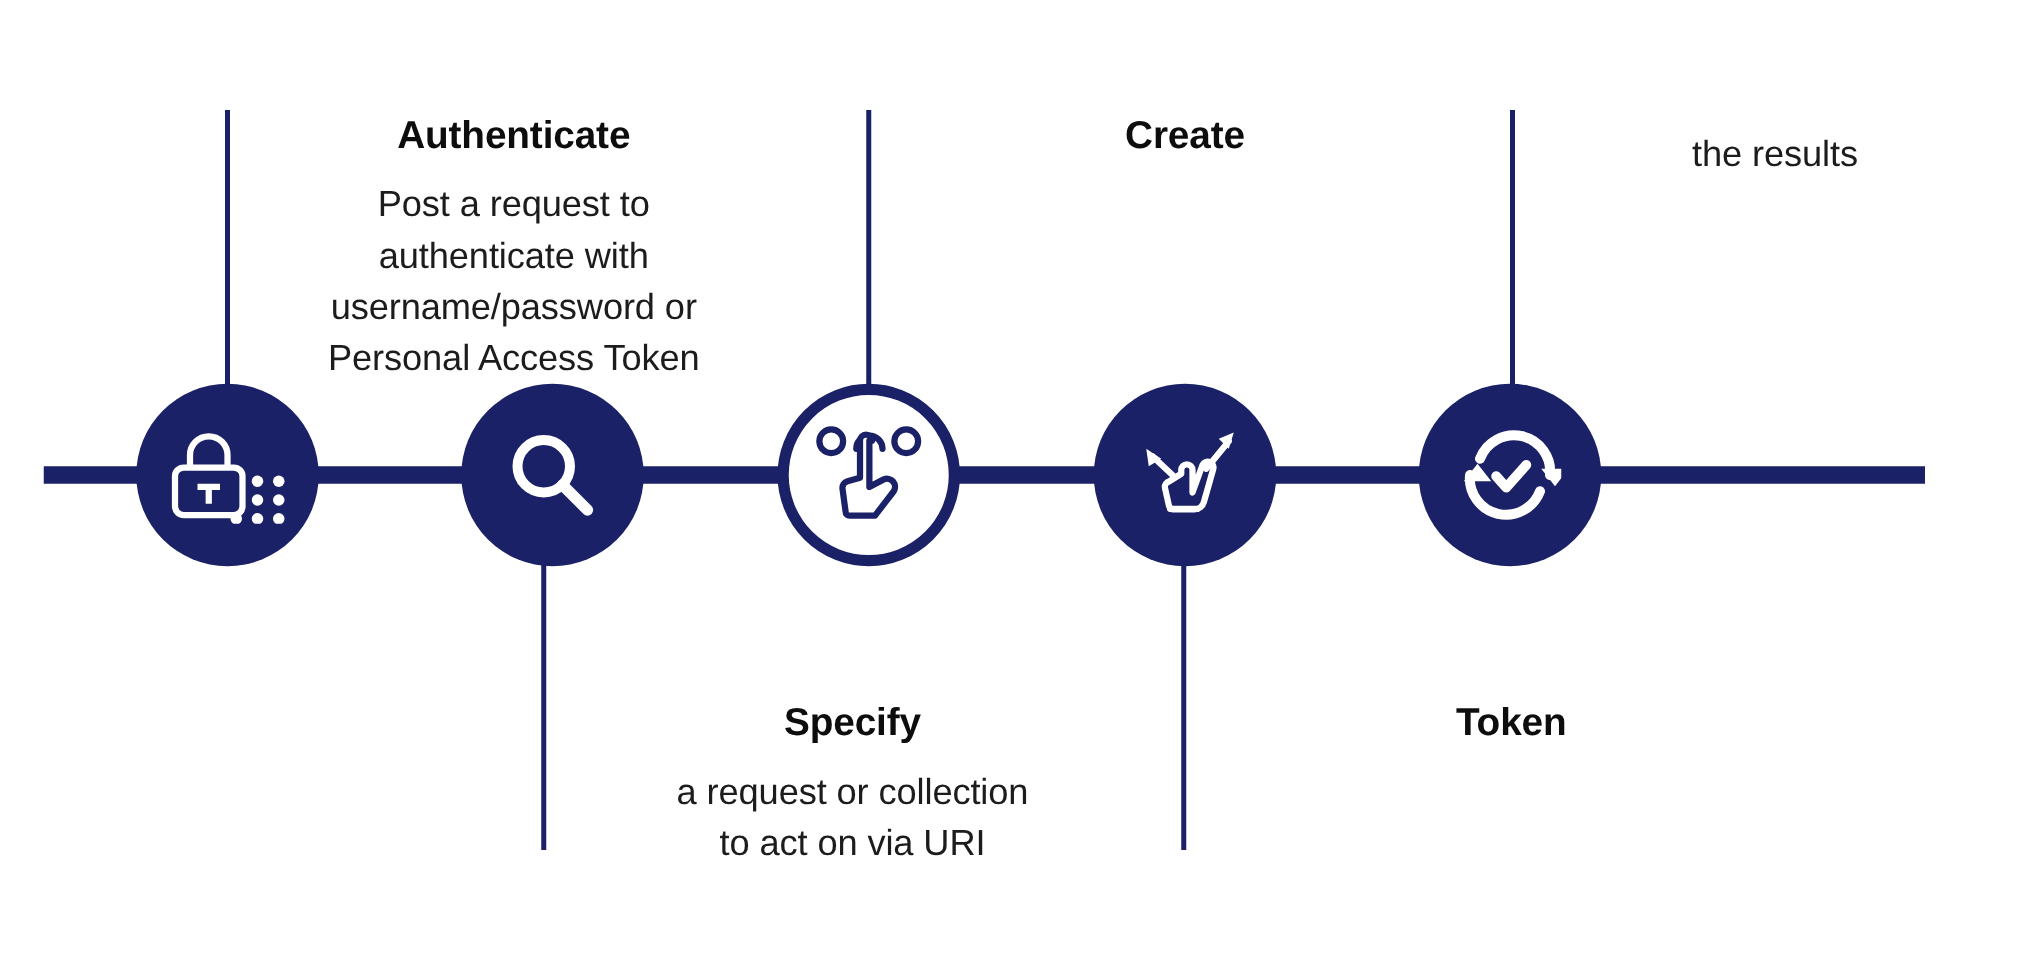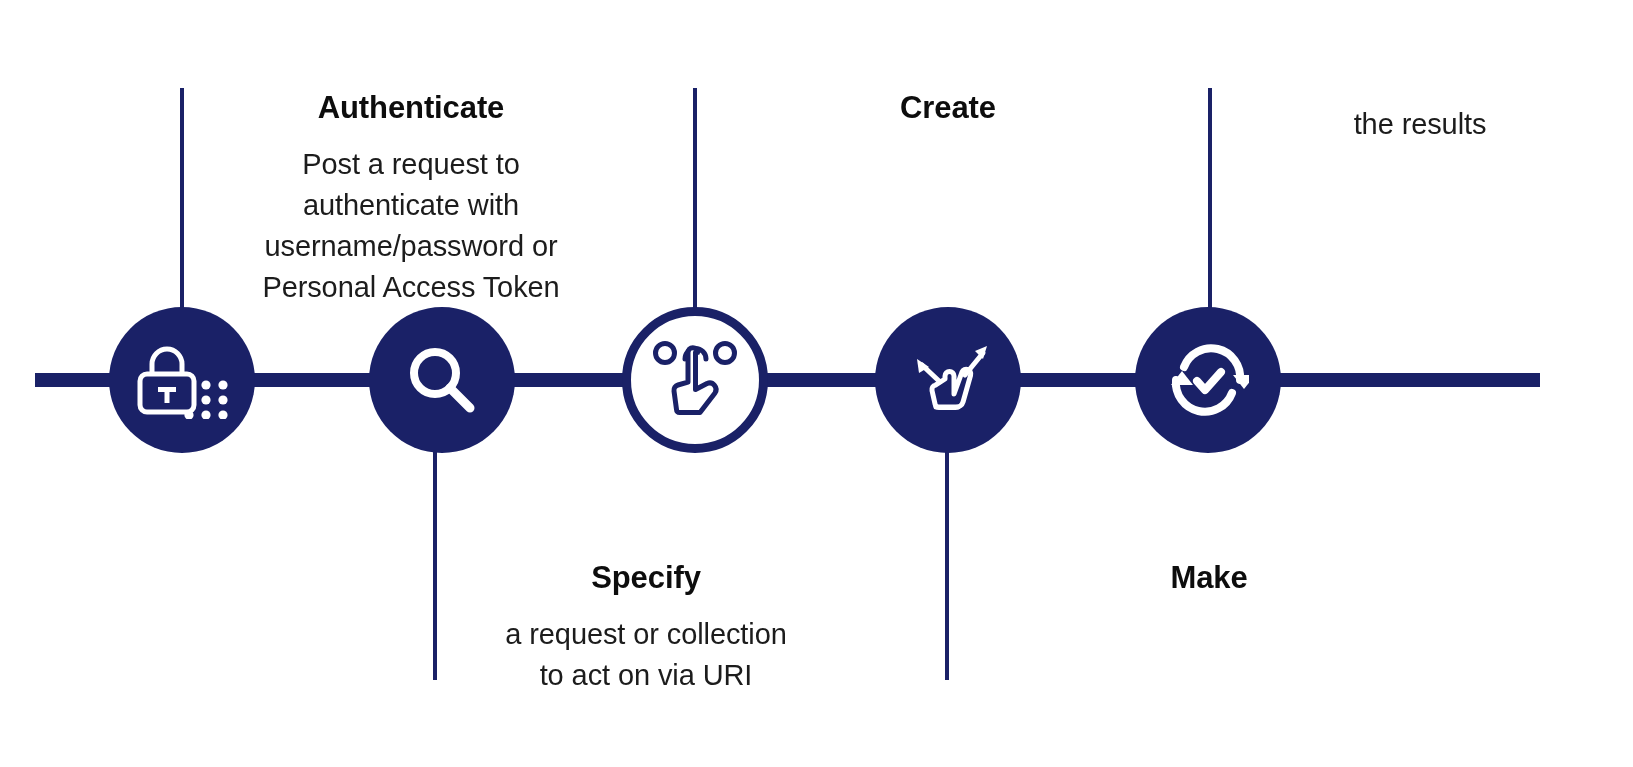--- a/index.html
+++ b/index.html
@@ -191,23 +191,23 @@
   </div>
 
   <div class="label" style="left:723px; top:88px; width:450px;">
     <p class="title">Create</p>
   </div>
 
   <div class="label" style="left:1240px; top:88px; width:360px;">
     <p class="body">the results</p>
   </div>
 
-  <div class="label" style="left:446px; top:558px; width:400px;">
+  <div class="label" style="left:482px; top:558px; width:400px;">
     <p class="title">Specify</p>
     <p class="body">a request or collection
 to act on via URI</p>
   </div>
 
   <div class="label" style="left:984px; top:558px; width:450px;">
-    <p class="title">Make</p>
+    <p class="title">Token</p>
   </div>
 
 </div>
 
 </body></html>

